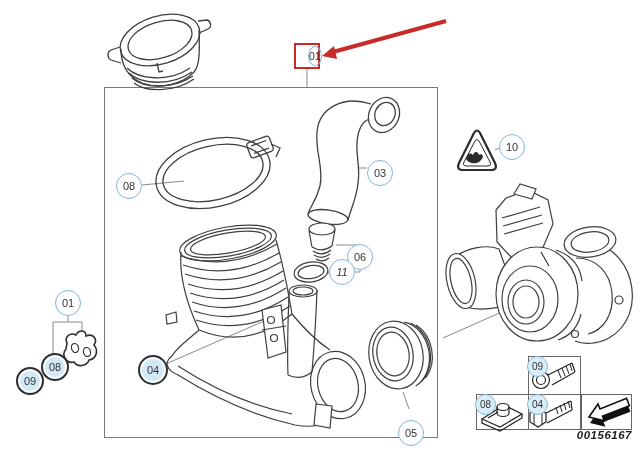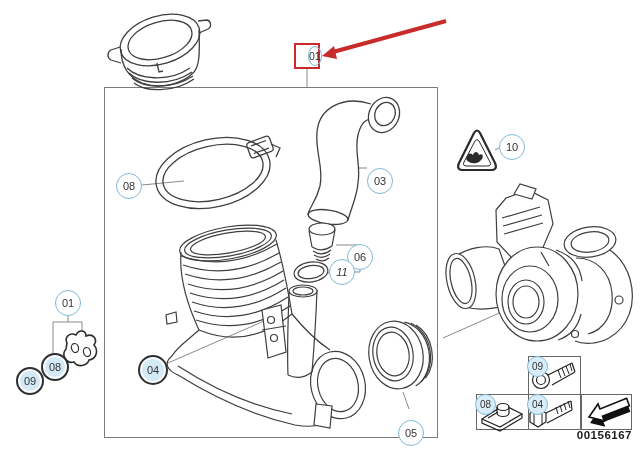--- a/index.html
+++ b/index.html
@@ -12,21 +12,21 @@
   .co.hl { border:2px solid #2f2f2f; background:#d3eaf6;
            box-shadow: inset 0 0 0 2px rgba(255,255,255,0.9); }
   .co.sm { width:21px; height:21px; font-size:10px; background:#d9edf8; }
   .refbox { position:absolute; left:294px; top:43px; width:26px; height:26px; box-sizing:border-box;
             border:2.5px solid #c92a2a; background:#fff; display:flex; align-items:center;
             z-index:6;padding-left:12px; }
   .refbox .inner { width:20px; height:20px; box-sizing:border-box; border:1.3px solid #7fb8d6;
                    border-radius:50%; display:flex; align-items:center; justify-content:center;
                    font-size:10.5px; color:#333; }
   .pn { position:absolute; left:552px; top:429px; width:80px; text-align:right;
-        font-size:11.5px; font-weight:bold; letter-spacing:0.5px; color:#1c1c1c; z-index:5; }
+        font-size:11.5px; font-weight:bold; letter-spacing:0.5px; color:#1c1c1c; z-index:5;font-style:italic; }
 </style>
 </head>
 <body>
 
 <div class="canvas">
 
   <svg class="art" width="640" height="466" viewBox="0 0 640 466">
 
     <rect x="104.5" y="87.5" width="333" height="350" fill="none" stroke="#7a7a7a" stroke-width="1"></rect>
 
@@ -206,21 +206,21 @@
       <polygon points="590,423 599,410 601,415 627.6,404.3 630.4,411.7 603.5,422.1 605.3,426.8" fill="#111"></polygon>
       <polygon points="589,417 598,404 600,409 626.6,398.3 629.4,405.7 602.5,416.1 604.3,420.8" fill="#ffffff" stroke="#111" stroke-width="1.6"></polygon>
     </g>
   </svg>
 
   <div class="refbox">
     <div class="inner">01</div>
   </div>
 
   <div class="co" style="left:116px; top:173px;">08</div>
-  <div class="co" style="left:367px; top:168px;">03</div>
+  <div class="co" style="left:367px; top:160px;">03</div>
   <div class="co hl" style="left:138px; top:355px; width:30px; height:30px;">04</div>
   <div class="co" style="left:398px; top:420px;">05</div>
   <div class="co" style="left:347px; top:244px;">06</div>
   <div class="co" style="left:55px; top:290px;">01</div>
   <div class="co hl" style="left:41px; top:353px; width:28px; height:28px;">08</div>
   <div class="co hl" style="left:16px; top:367px; width:28px; height:28px;">09</div>
   <div class="co" style="left:499px; top:134px;">10</div>
   <div class="co" style="left:329px; top:259px;font-style:italic;">11</div>
 
   <div class="co sm" style="left:527px; top:356px;">09</div>

